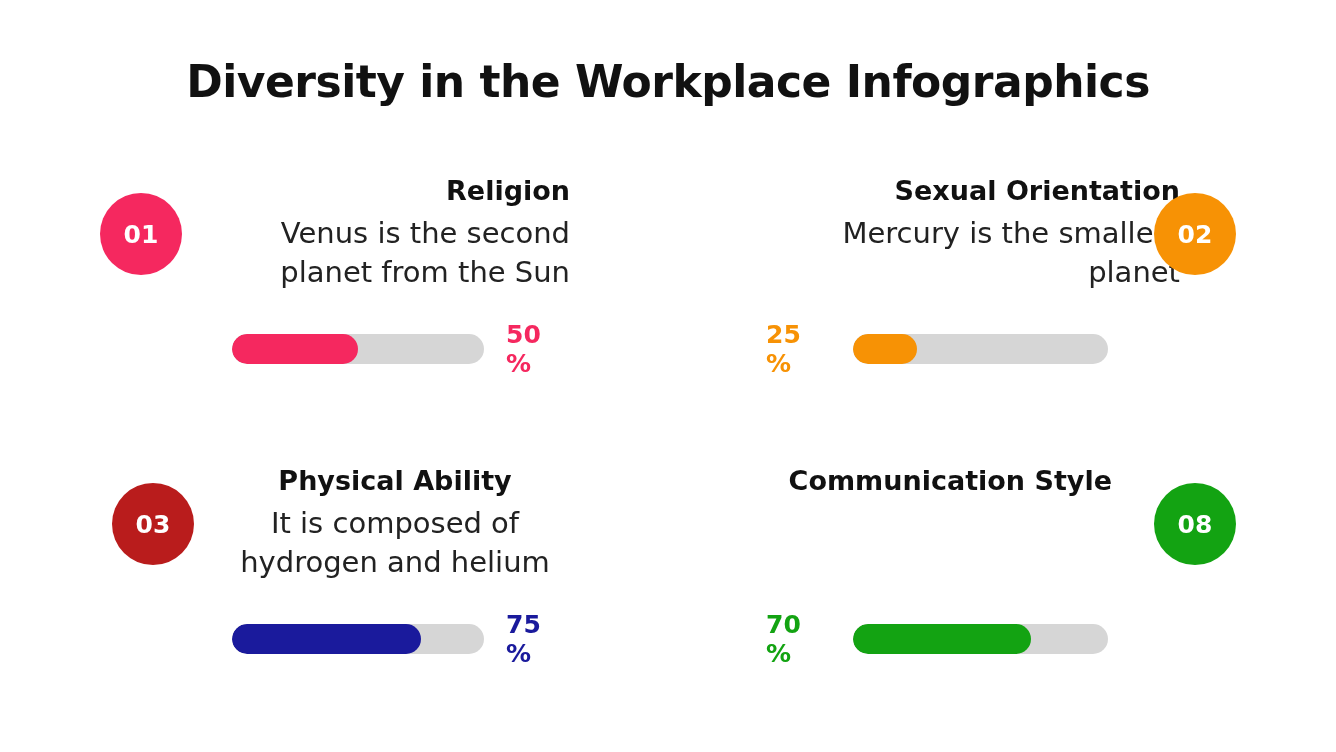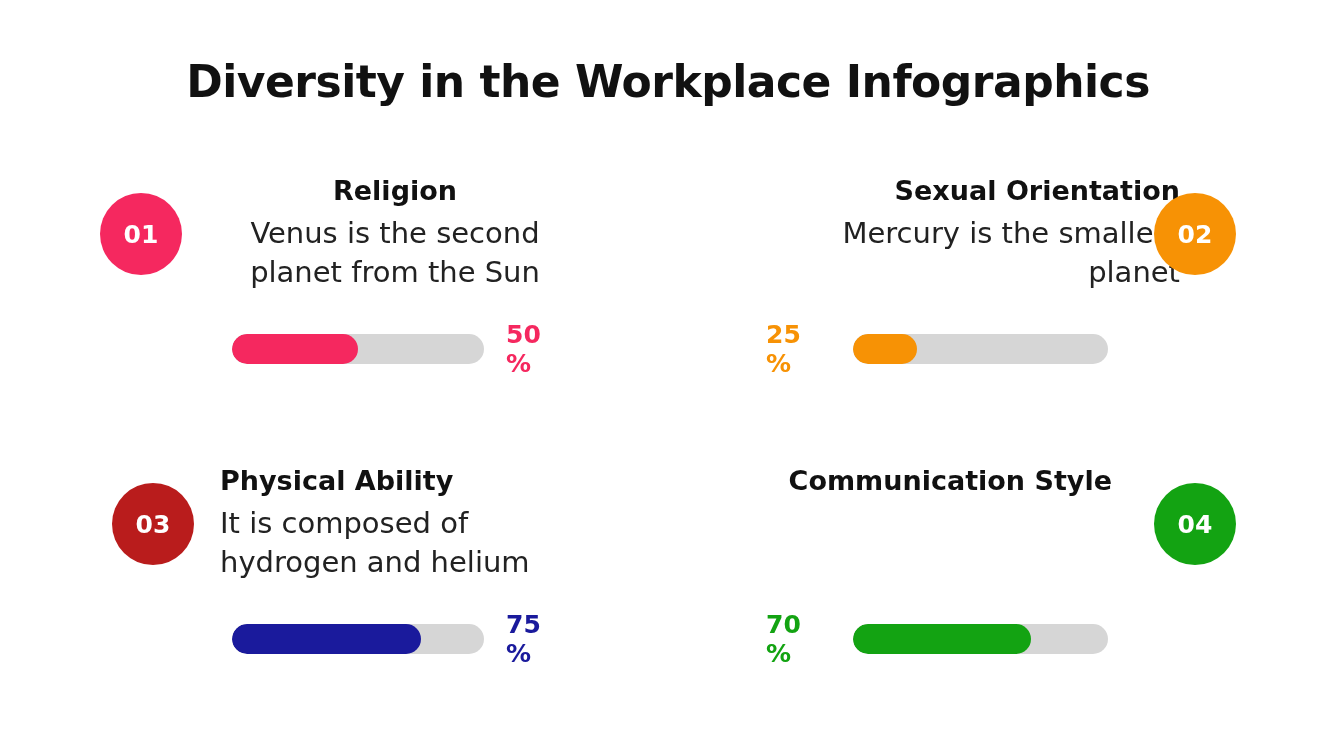--- a/index.html
+++ b/index.html
@@ -91,33 +91,33 @@
   .pct {
     font-family: "DejaVu Sans", sans-serif;
     font-weight: bold;
     font-size: 25px;
   }
 
   
   
   #item1 { left: 100px; top: 175px; }
   #item1 .badge { left: 0; top: 18px; background: #f5285f; }
-  #item1 .text  { margin-left: 120px; text-align: center; }
+  #item1 .text  { margin-left: 120px; text-align: right; }
   #item1 .bar-row { left: 132px; top: 145px; }
 
   
   #item2 { left: 766px; top: 175px; width: 470px; }
   #item2 .badge { right: 0; top: 18px; background: #f79205; }
   #item2 .text  { margin-right: 56px; text-align: right; }
   #item2 .bar-row { right: 128px; top: 145px; flex-direction: row; }
 
   
   #item3 { left: 100px; top: 465px; }
   #item3 .badge { left: 12px; top: 18px; background: #b91c1c; }
-  #item3 .text  { margin-left: 120px; text-align: left; }
+  #item3 .text  { margin-left: 120px; text-align: center; }
   #item3 .bar-row { left: 132px; top: 145px; }
 
   
   #item4 { left: 766px; top: 465px; width: 470px; }
   #item4 .badge { right: 0; top: 18px; background: #13a312; }
   #item4 .text  { margin-right: 124px; text-align: right; }
   #item4 .bar-row { right: 128px; top: 145px; }
 </style>
 </head>
 <body style="background: rgb(255, 255, 255);">
@@ -162,21 +162,21 @@
     </div>
     <div class="bar-row">
       <div class="bar">
         <div class="bar-fill" style="width: 75%; background: rgb(26, 26, 156);"></div>
       </div>
       <div class="pct" style="color: rgb(26, 26, 156);">75 %</div>
     </div>
   </div>
 
   <div class="item item-right" id="item4">
-    <div class="badge">04</div>
+    <div class="badge">08</div>
     <div class="text">
       <div class="heading">Communication Style</div>
     </div>
     <div class="bar-row">
       <div class="pct" style="color: rgb(19, 163, 18);">70 %</div>
       <div class="bar">
         <div class="bar-fill" style="width: 70%; background: rgb(19, 163, 18);"></div>
       </div>
     </div>
   </div>

